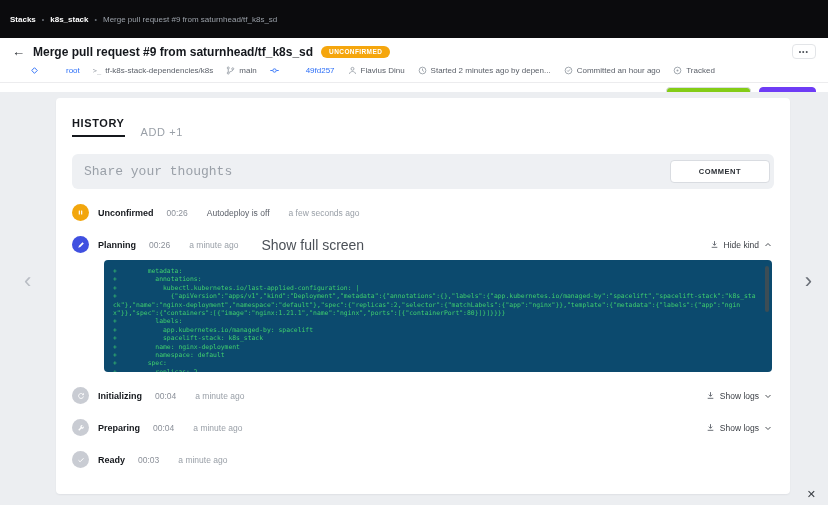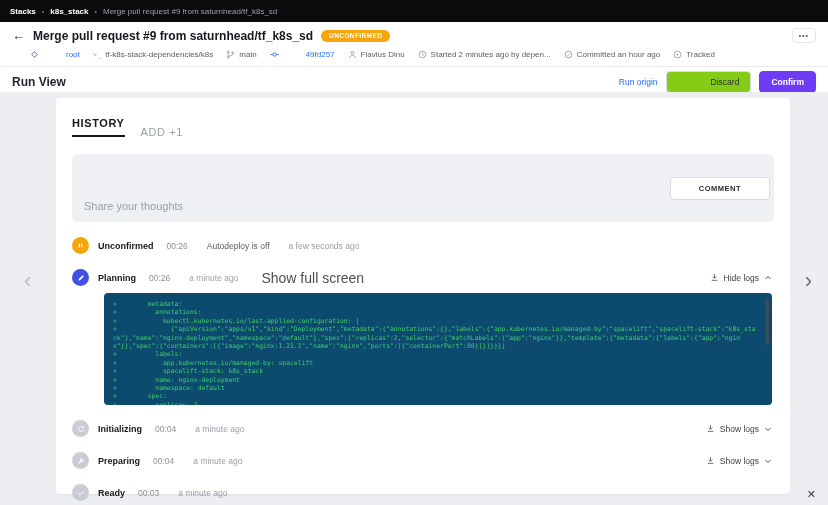--- a/index.html
+++ b/index.html
@@ -8,21 +8,21 @@
     font-family: "Liberation Sans", sans-serif;
     background: #eceef1;
     color: #1f2329;
     position: relative;
   }
   svg { display: block; }
   .ic { display: inline-flex; align-items: center; justify-content: center; }
 
   
   .topbar {
-    height: 22px; background: #0b0b0d; display: flex; align-items: center;
+    height: 38px; background: #0b0b0d; display: flex; align-items: center;
     padding: 0 10px; gap: 6px; font-size: 8px;
   }
   .topbar .crumb-strong { color: #ffffff; font-weight: bold; }
   .topbar .crumb-muted { color: #9aa0a8; }
   .topbar .dot { color: #6b7078; font-size: 7px; }
 
   
   .header { background: #ffffff; padding: 6px 12px 4px; border-bottom: 1px solid #ececee; }
   .title-row { display: flex; align-items: center; gap: 8px; }
   .back-arrow { font-size: 13px; font-weight: bold; cursor: pointer; color: #1f2329; }
@@ -75,21 +75,21 @@
   .tab.active { font-weight: bold; color: #15181d; border-bottom: 2px solid #15181d; }
   .tab.inactive { color: #9aa0a8; margin-top: 16px; }
 
   
   .comment-box {
     margin: 10px 2px 4px; background: #eef0f3; border-radius: 6px;
     display: flex; align-items: center; padding: 4px;
   }
   .comment-box input {
     flex: 1; background: transparent; border: 0; outline: none;
-    font-size: 11px; color: #3a3e44; padding: 6px 8px; font-family: Liberation Sans, sans-serif; margin-top: 36px;
+    font-size: 13px; color: #3a3e44; padding: 6px 8px; font-family: Liberation Mono, monospace;
   }
   .comment-box input::placeholder { color: #9aa0a8; }
   .comment-btn {
     background: #fff; border: 1px solid #d9dce1; border-radius: 4px;
     font-size: 7.5px; font-weight: bold; letter-spacing: .5px; color: #2a2e34;
     padding: 6px 28px; cursor: pointer; font-family: inherit;
   }
 
   
   .entry { display: flex; align-items: center; gap: 9px; margin: 15px 2px 0; }
@@ -262,21 +262,21 @@
       <span class="e-label">Planning</span>
       <span class="e-dur">00:26</span>
       <span class="e-time">a minute ago</span>
       <span class="e-link">Show full screen</span>
       <span class="log-toggle">
         <span class="dl ic">
           <svg width="9" height="9" viewBox="0 0 16 16" fill="none" stroke="currentColor" stroke-width="1.6">
               <path d="M8 2v7M5 6.5L8 9.5l3-3M3 13h10"></path>
             </svg>
         </span>
-        <span>Hide logs</span>
+        <span>Hide kind</span>
         <span class="ic">
           <svg width="8" height="8" viewBox="0 0 16 16" fill="none" stroke="currentColor" stroke-width="1.8">
               <path d="M3 10l5-5 5 5"></path>
             </svg>
         </span>
       </span>
     </div>
 
     <div class="terminal">
       <pre>+        metadata:

